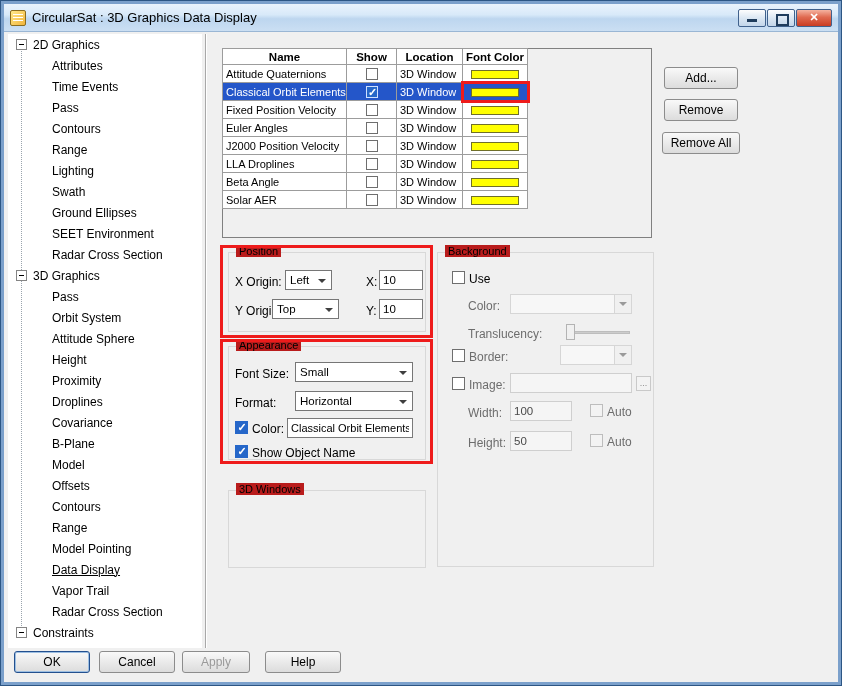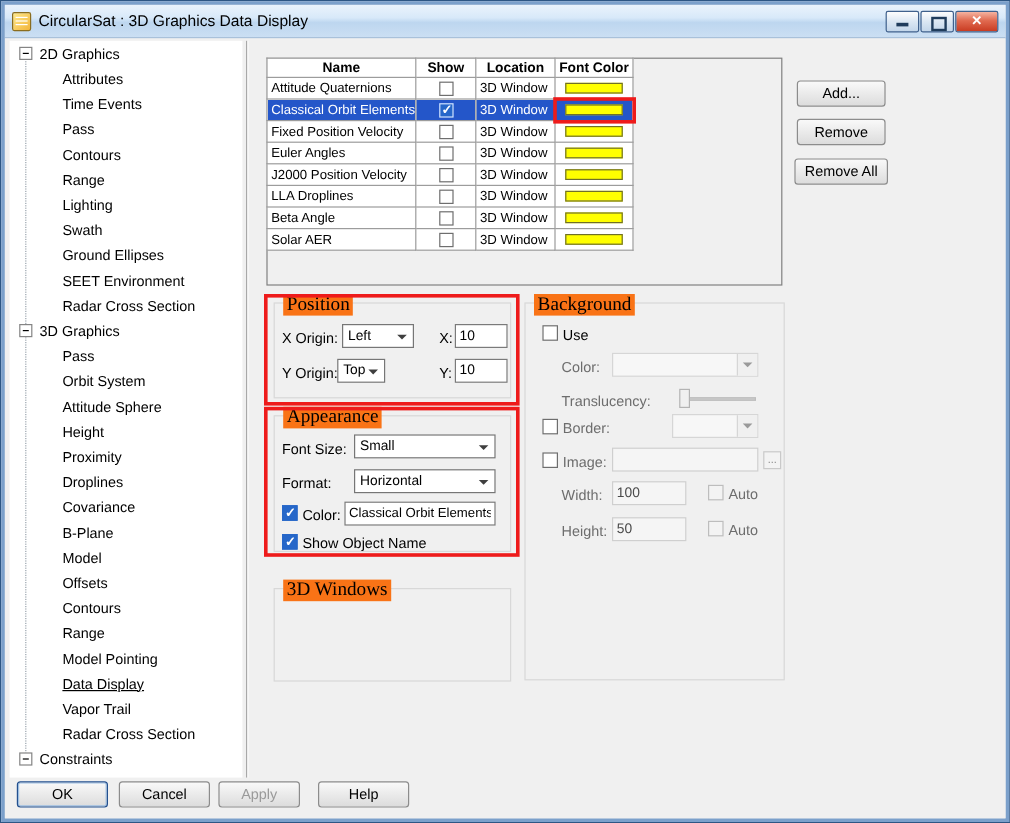--- a/index.html
+++ b/index.html
@@ -70,22 +70,22 @@
 
   
   .btn { position:absolute; height:22px; border:1px solid #8c8c8c; border-radius:3px;
     background:linear-gradient(180deg,#f9f9f9,#ececec 45%,#dcdcdc); font-size:12px;
     font-family:"Liberation Sans",sans-serif; color:#000; cursor:pointer; }
   .btn.default { border:1px solid #23508f; box-shadow:inset 0 0 0 1px #9dbfe2; }
   .btn.disabled { color:#9a9a9a; }
 
   
   .groupbox { position:absolute; border:1px solid #d8d8d8; }
-  .legend { position:absolute; top:-8px; left:7px; background:#f97316; padding:0 3px;
-    font-size:16px; color:#000; white-space:nowrap;font-family:Liberation Serif, serif; }
+  .legend { position:absolute; top:-8px; left:7px; background:#b91c1c; padding:0 3px;
+    font-size:11px; color:#000; white-space:nowrap; }
   .lbl { position:absolute; font-size:12px; color:#000; white-space:nowrap; }
   .lbl.dim { color:#6d6d6d; }
 
   .combo { position:absolute; height:20px; background:#fff; border:1px solid #767676;
     font-size:11.5px; display:flex; align-items:center; padding-left:4px; cursor:pointer; }
   .combo .arrow { position:absolute; right:5px; top:8px; width:0; height:0;
     border-left:4px solid transparent; border-right:4px solid transparent; border-top:4px solid #3f3f3f; }
   .combo.disabled { background:#f7f7f7; border-color:#d6d6d6; color:#8a8a8a; }
   .combo.disabled .arrow-btn { position:absolute; right:0; top:0; bottom:0; width:17px;
     background:#f0f0f0; border-left:1px solid #d6d6d6; }
@@ -294,28 +294,28 @@
       </table>
     </div>
 
     <button class="btn" style="left:660px;top:35px;width:74px">Add...</button>
     <button class="btn" style="left:660px;top:67px;width:74px">Remove</button>
     <button class="btn" style="left:658px;top:100px;width:78px">Remove All</button>
 
     <div class="groupbox" style="left:224px;top:220px;width:198px;height:80px">
       <span class="legend">Position</span>
       <span class="lbl" style="left:6px;top:22px">X Origin:</span>
-      <div class="combo" style="left:56px;top:17px;width:60px">
+      <div class="combo" style="left:56px;top:17px;width:47px">
         <span>Left</span>
         <span class="arrow"></span>
       </div>
       <span class="lbl" style="left:137px;top:22px">X:</span>
       <input class="field" style="left: 150px; top: 17px; width: 44px;" value="10">
       <span class="lbl" style="left:6px;top:51px">Y Origin:</span>
-      <div class="combo" style="left:52px;top:46px;width:40px">
+      <div class="combo" style="left:43px;top:46px;width:67px">
         <span>Top</span>
         <span class="arrow"></span>
       </div>
       <span class="lbl" style="left:137px;top:51px">Y:</span>
       <input class="field" style="left: 150px; top: 46px; width: 44px;" value="10">
     </div>
 
     <div class="groupbox" style="left:224px;top:314px;width:198px;height:114px">
       <span class="legend">Appearance</span>
       <span class="lbl" style="left:6px;top:20px">Font Size:</span>

